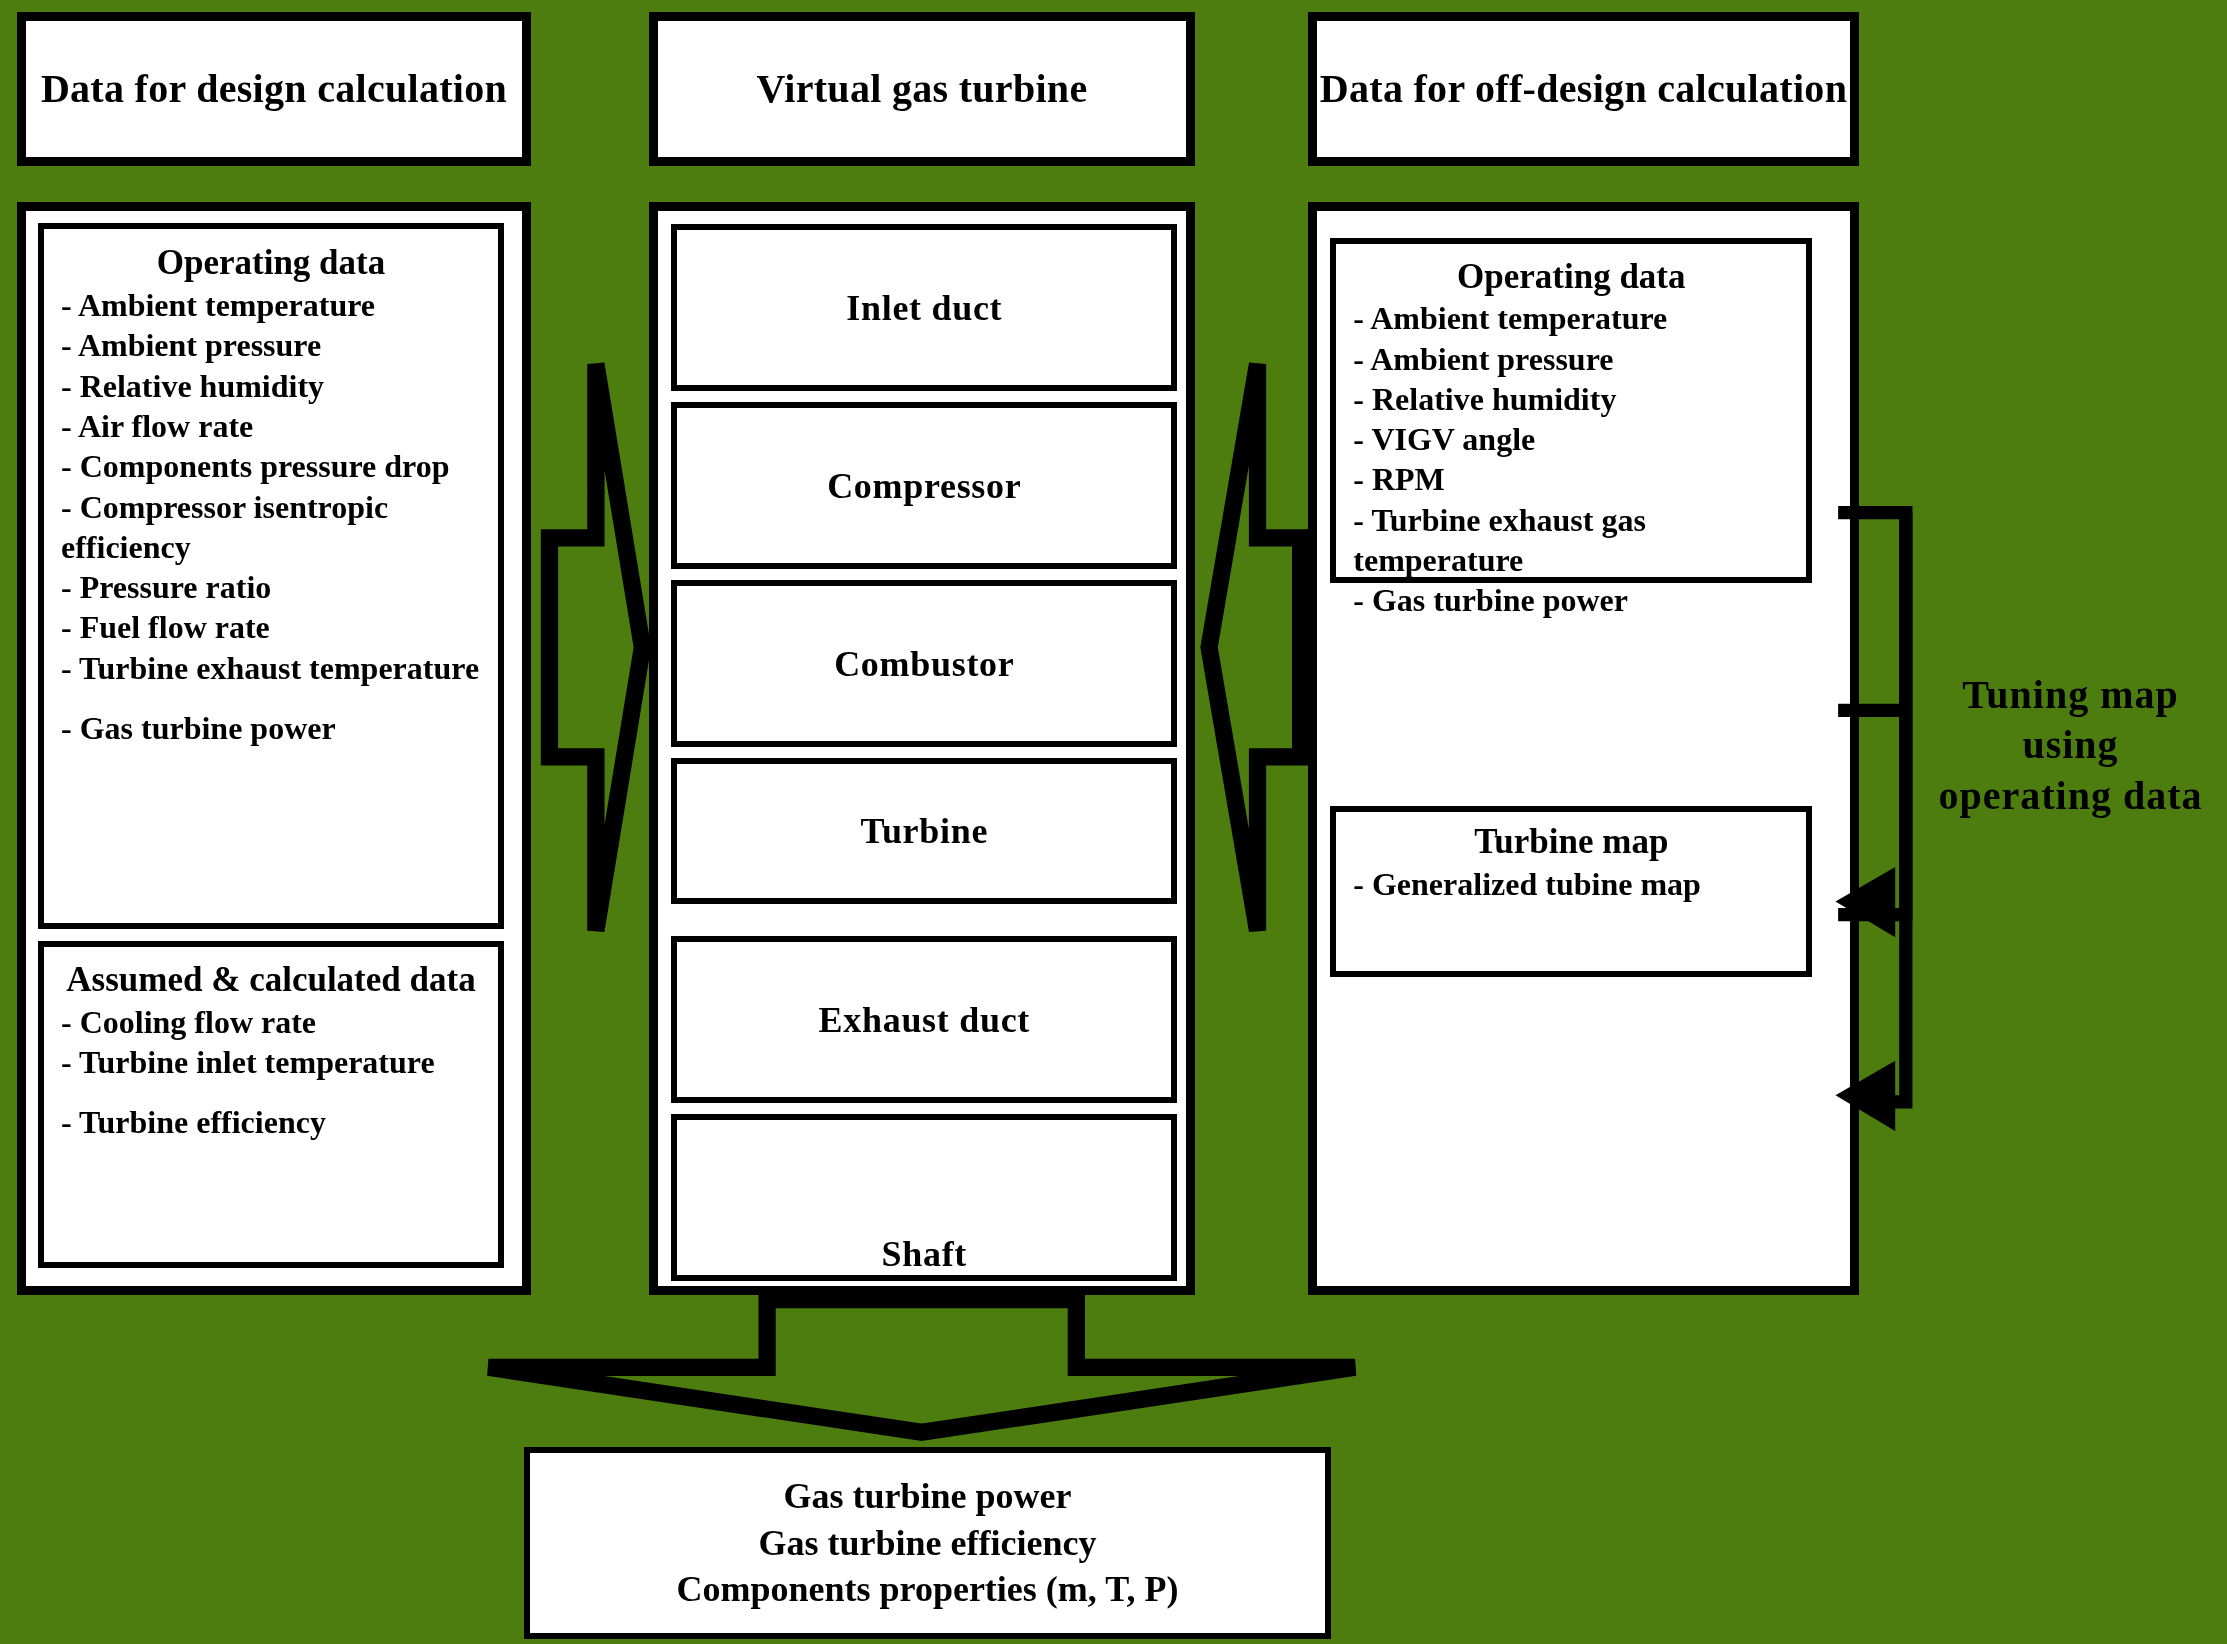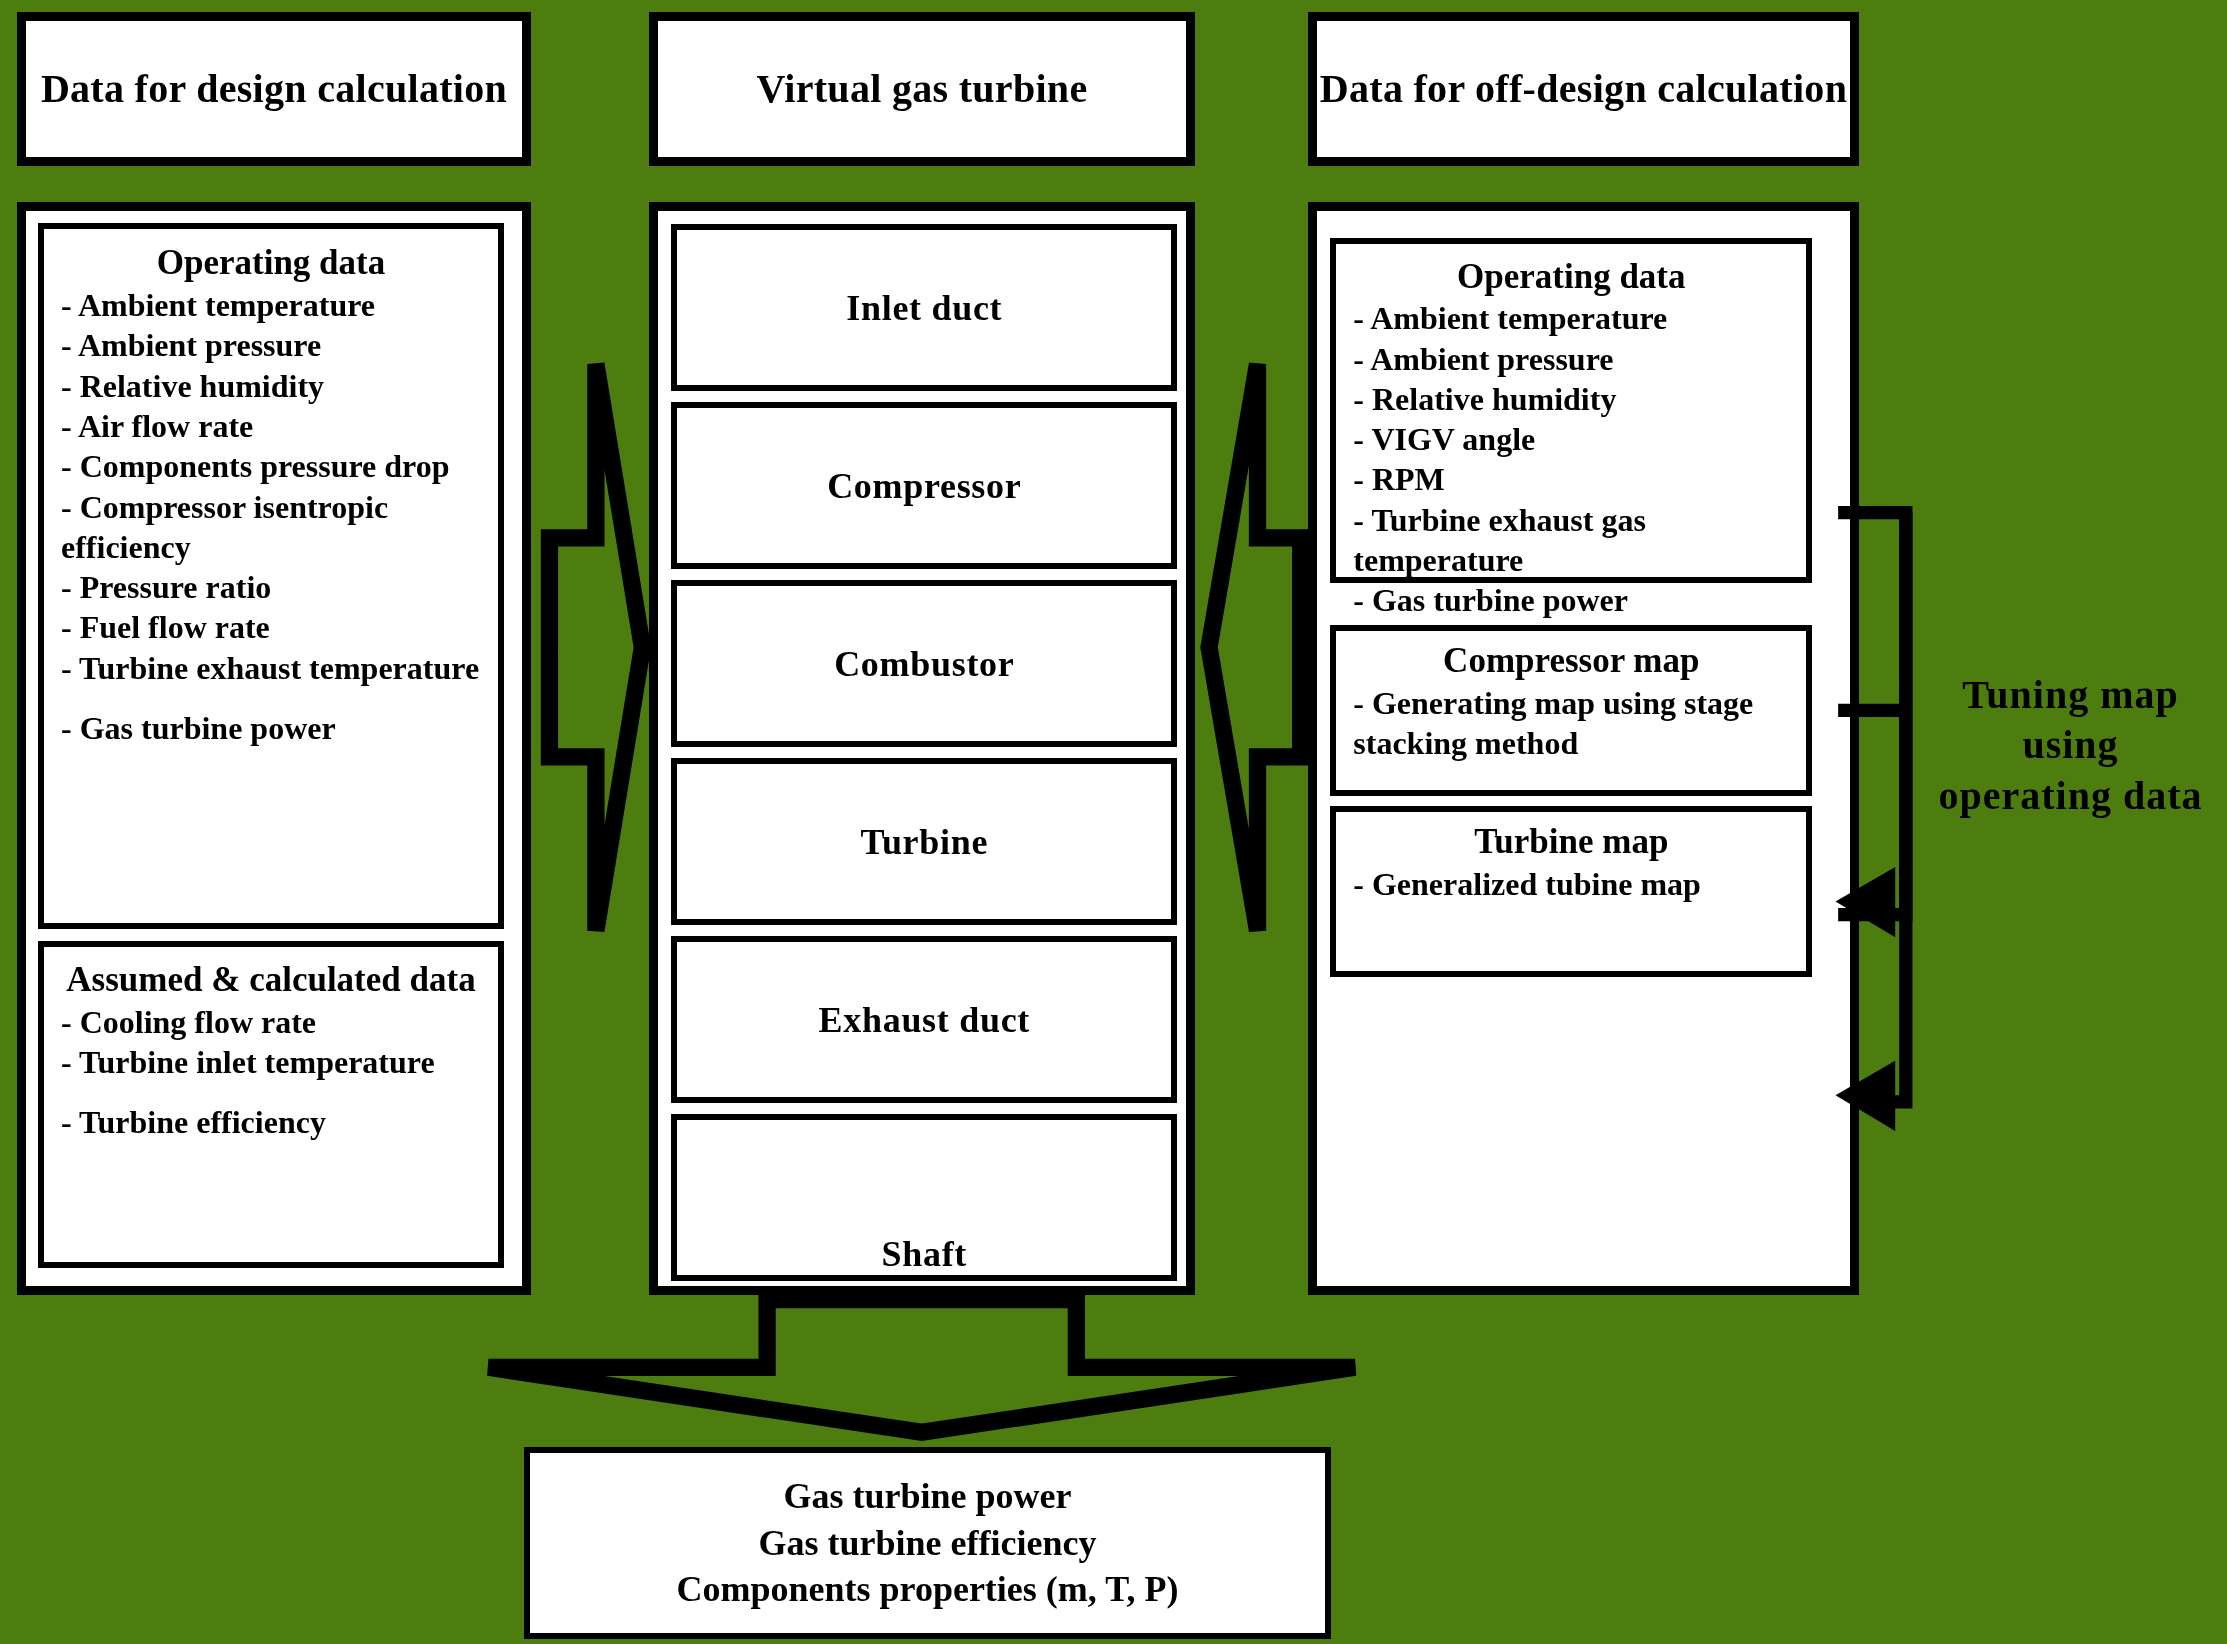--- a/index.html
+++ b/index.html
@@ -172,21 +172,21 @@
 
     <div class="comp-box" style="left:13.3px; top:13.3px; width:506px; height:167px;">
       <span>Inlet duct</span>
     </div>
     <div class="comp-box" style="left:13.3px; top:191px; width:506px; height:167px;">
       <span>Compressor</span>
     </div>
     <div class="comp-box" style="left:13.3px; top:369px; width:506px; height:167px;">
       <span>Combustor</span>
     </div>
-    <div class="comp-box" style="left:13.3px; top:547px; width:506px; height:167px;">
+    <div class="comp-box" style="left:13.3px; top:547px; width:506px; height:146px;">
       <span>Turbine</span>
     </div>
     <div class="comp-box" style="left:13.3px; top:725px; width:506px; height:167px;">
       <span>Exhaust duct</span>
     </div>
     <div class="comp-box" style="left:13.3px; top:903px; width:506px; height:167px;align-items:flex-end;">
       <span>Shaft</span>
     </div>
   </div>
 
@@ -198,26 +198,20 @@
         <li>- Ambient temperature</li>
         <li>- Ambient pressure</li>
         <li>- Relative humidity</li>
         <li>- VIGV angle</li>
         <li>- RPM</li>
         <li>- Turbine exhaust gas temperature</li>
         <li>- Gas turbine power</li>
       </ul>
     </div>
 
-    <div class="inner-box" style="left:13.3px; top:414px; width:482px; height:171px; padding:9.3px 17px;">
-      <span class="box-title">Compressor map</span>
-      <ul class="bullet-list">
-        <li>- Generating map using stage stacking method</li>
-      </ul>
-    </div>
 
     <div class="inner-box" style="left:13.3px; top:595px; width:482px; height:171px; padding:9.3px 17px;">
       <span class="box-title">Turbine map</span>
       <ul class="bullet-list">
         <li>- Generalized tubine map</li>
       </ul>
     </div>
   </div>
 
   <div class="side-caption" style="left:1931px; top:670px; width:279px;">

